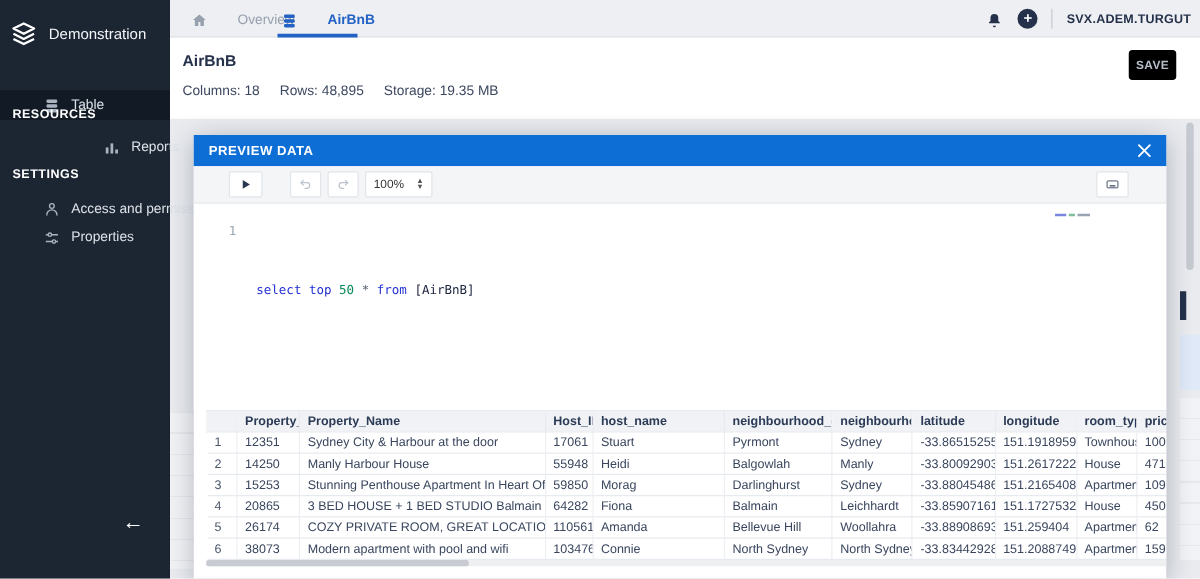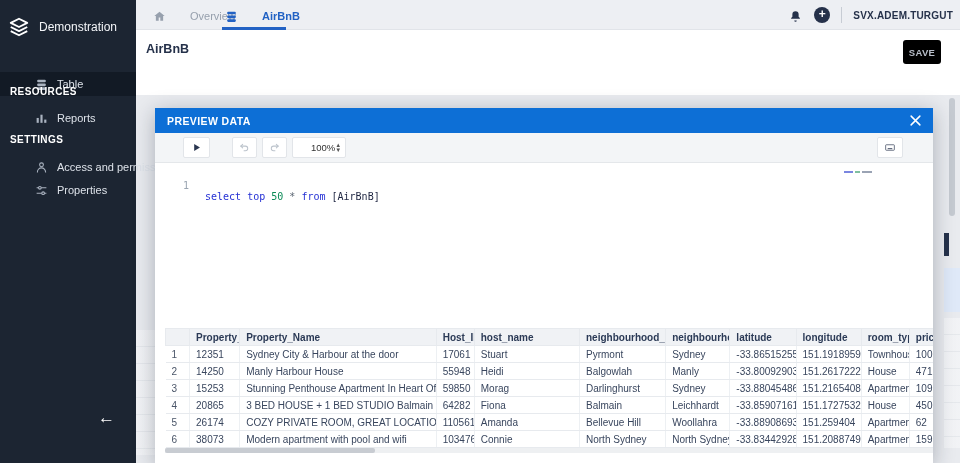--- a/index.html
+++ b/index.html
@@ -52,28 +52,28 @@
   .modal-header { position:absolute; left:0; top:0; right:0; height:25px; background:#0d6fd6; display:flex; align-items:center; }
   .modal-title { color:#fff; font-size:10.5px; font-weight:bold; letter-spacing:.4px; margin-left:12px; }
   .modal-close { position:absolute; right:10px; top:5px; width:15px; height:15px; color:#fff; cursor:pointer; }
 
   .toolbar { position:absolute; left:0; top:25px; right:0; height:30px; background:#f3f5f7; border-bottom:1px solid #e4e7ea; }
   .tb-btn { position:absolute; top:4px; height:21px; background:#fff; border:1px solid #e2e5e9; border-radius:2px; display:flex; align-items:center; justify-content:center; cursor:pointer; }
   .btn-run { left:28px; width:27px; color:#2a3650; }
   .btn-undo { left:77px; width:25px; color:#bcc3cc; }
   .btn-redo { left:107px; width:25px; color:#bcc3cc; }
   .btn-kb { right:30px; width:26px; color:#39445c; }
-  .zoom-select { position:absolute; left:137px; top:4px; width:54px; height:21px; background:#fff; border:1px solid #e2e5e9; border-radius:2px; font-size:9.5px; color:#333; display:flex; align-items:center; padding:0 18px; cursor:pointer; }
+  .zoom-select { position:absolute; left:137px; top:4px; width:54px; height:21px; background:#fff; border:1px solid #e2e5e9; border-radius:2px; font-size:9.5px; color:#333; display:flex; align-items:center; padding:0 6px; cursor:pointer; }
   .zoom-select .val { flex:1; }
   .stepper { display:flex; flex-direction:column; font-size:6px; color:#555; line-height:5px; }
 
   .editor { position:absolute; left:0; top:55px; right:0; height:165px; background:#fff; }
   .code-line { position:absolute; left:0; top:6px; right:0; height:14px; white-space:pre; font-family:"DejaVu Sans Mono", monospace; font-size:10px; }
   .line-no { position:absolute; left:28px; color:#9aa5b1; }
-  #code-tokens { position:absolute; left:50px; }
+  #code-tokens { position:absolute; left:50px;margin-top:36px; }
   .tok-kw { color:#2430d4; }
   .tok-num { color:#0a8a56; }
   .tok-op { color:#5a6572; }
   .tok-id { color:#1d2440; }
   .tok-pl { color:#1d2440; }
   .minimap { position:absolute; right:57px; top:7px; width:32px; height:6px; }
   .mm-dash { position:absolute; top:1px; height:2px; }
 
   .grid-wrap { position:absolute; left:10px; top:220px; right:0; height:120px; overflow:hidden; }
   table.grid { border-collapse:collapse; table-layout:fixed; width:803px; font-size:10px; }
@@ -112,21 +112,21 @@
         <svg viewBox="0 0 24 24" fill="currentColor">
             <rect x="4" y="3" width="16" height="5" rx="2"></rect>
             <rect x="4" y="10" width="16" height="5" rx="2"></rect>
             <rect x="4" y="17" width="16" height="5" rx="2"></rect>
           </svg>
       </span>
       <span class="lbl">Table</span>
     </div>
 
     <div class="side-head" style="top:86px;">RESOURCES</div>
-    <div class="side-item" style="top:106px;">
+    <div class="side-item" style="top:106px;margin-left:48px;">
       <span class="ic">
         <svg viewBox="0 0 24 24" fill="currentColor">
             <rect x="3" y="11" width="4" height="9"></rect>
             <rect x="10" y="5" width="4" height="15"></rect>
             <rect x="17" y="14" width="4" height="6"></rect>
           </svg>
       </span>
       <span class="lbl">Reports</span>
     </div>
 
@@ -181,20 +181,25 @@
             <path d="M12 22a2 2 0 0 0 2-2h-4a2 2 0 0 0 2 2zm7-5v-1l-2-2v-4a5 5 0 1 0-10 0v4l-2 2v1z"></path>
           </svg>
       </span>
       <span class="plus-btn">+</span>
       <span class="tb-divider"></span>
       <span class="username">SVX.ADEM.TURGUT</span>
     </div>
   </div>
 
   <div class="page-title">AirBnB</div>
+  <div class="stats">
+    <span class="stat"><span>Columns:</span> <span>18</span></span>
+    <span class="stat"><span>Rows:</span> <span>48,895</span></span>
+    <span class="stat"><span>Storage:</span> <span>19.35 MB</span></span>
+  </div>
   <button class="save-btn">SAVE</button>
 
   <div class="scrim"></div>
   <div class="bg-rows-left"></div>
   <div class="bg-rows-right"></div>
   <div class="bg-blue-band"></div>
   <div class="bg-dark-sliver"></div>
   <div class="bg-scrollbar"></div>
 
   <div class="modal">

